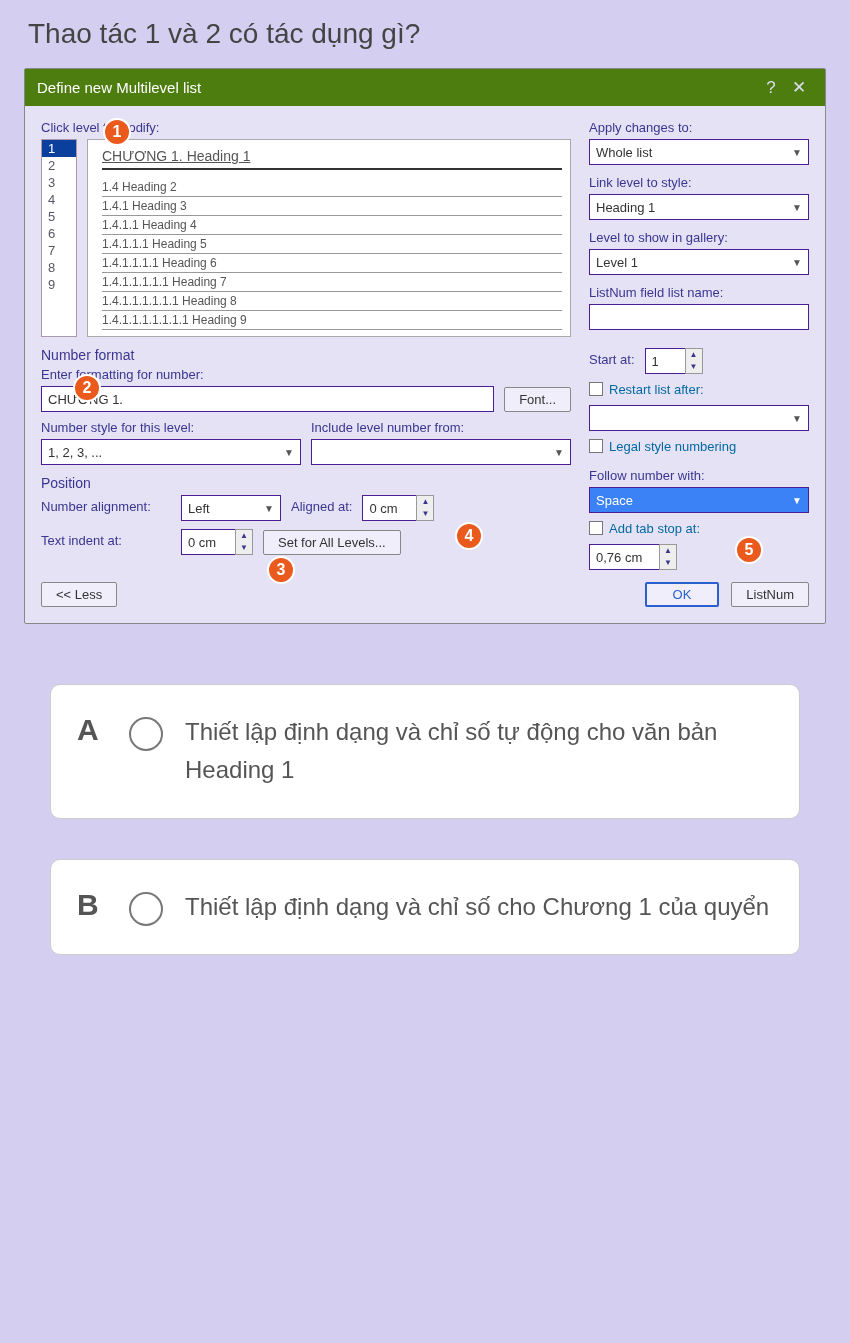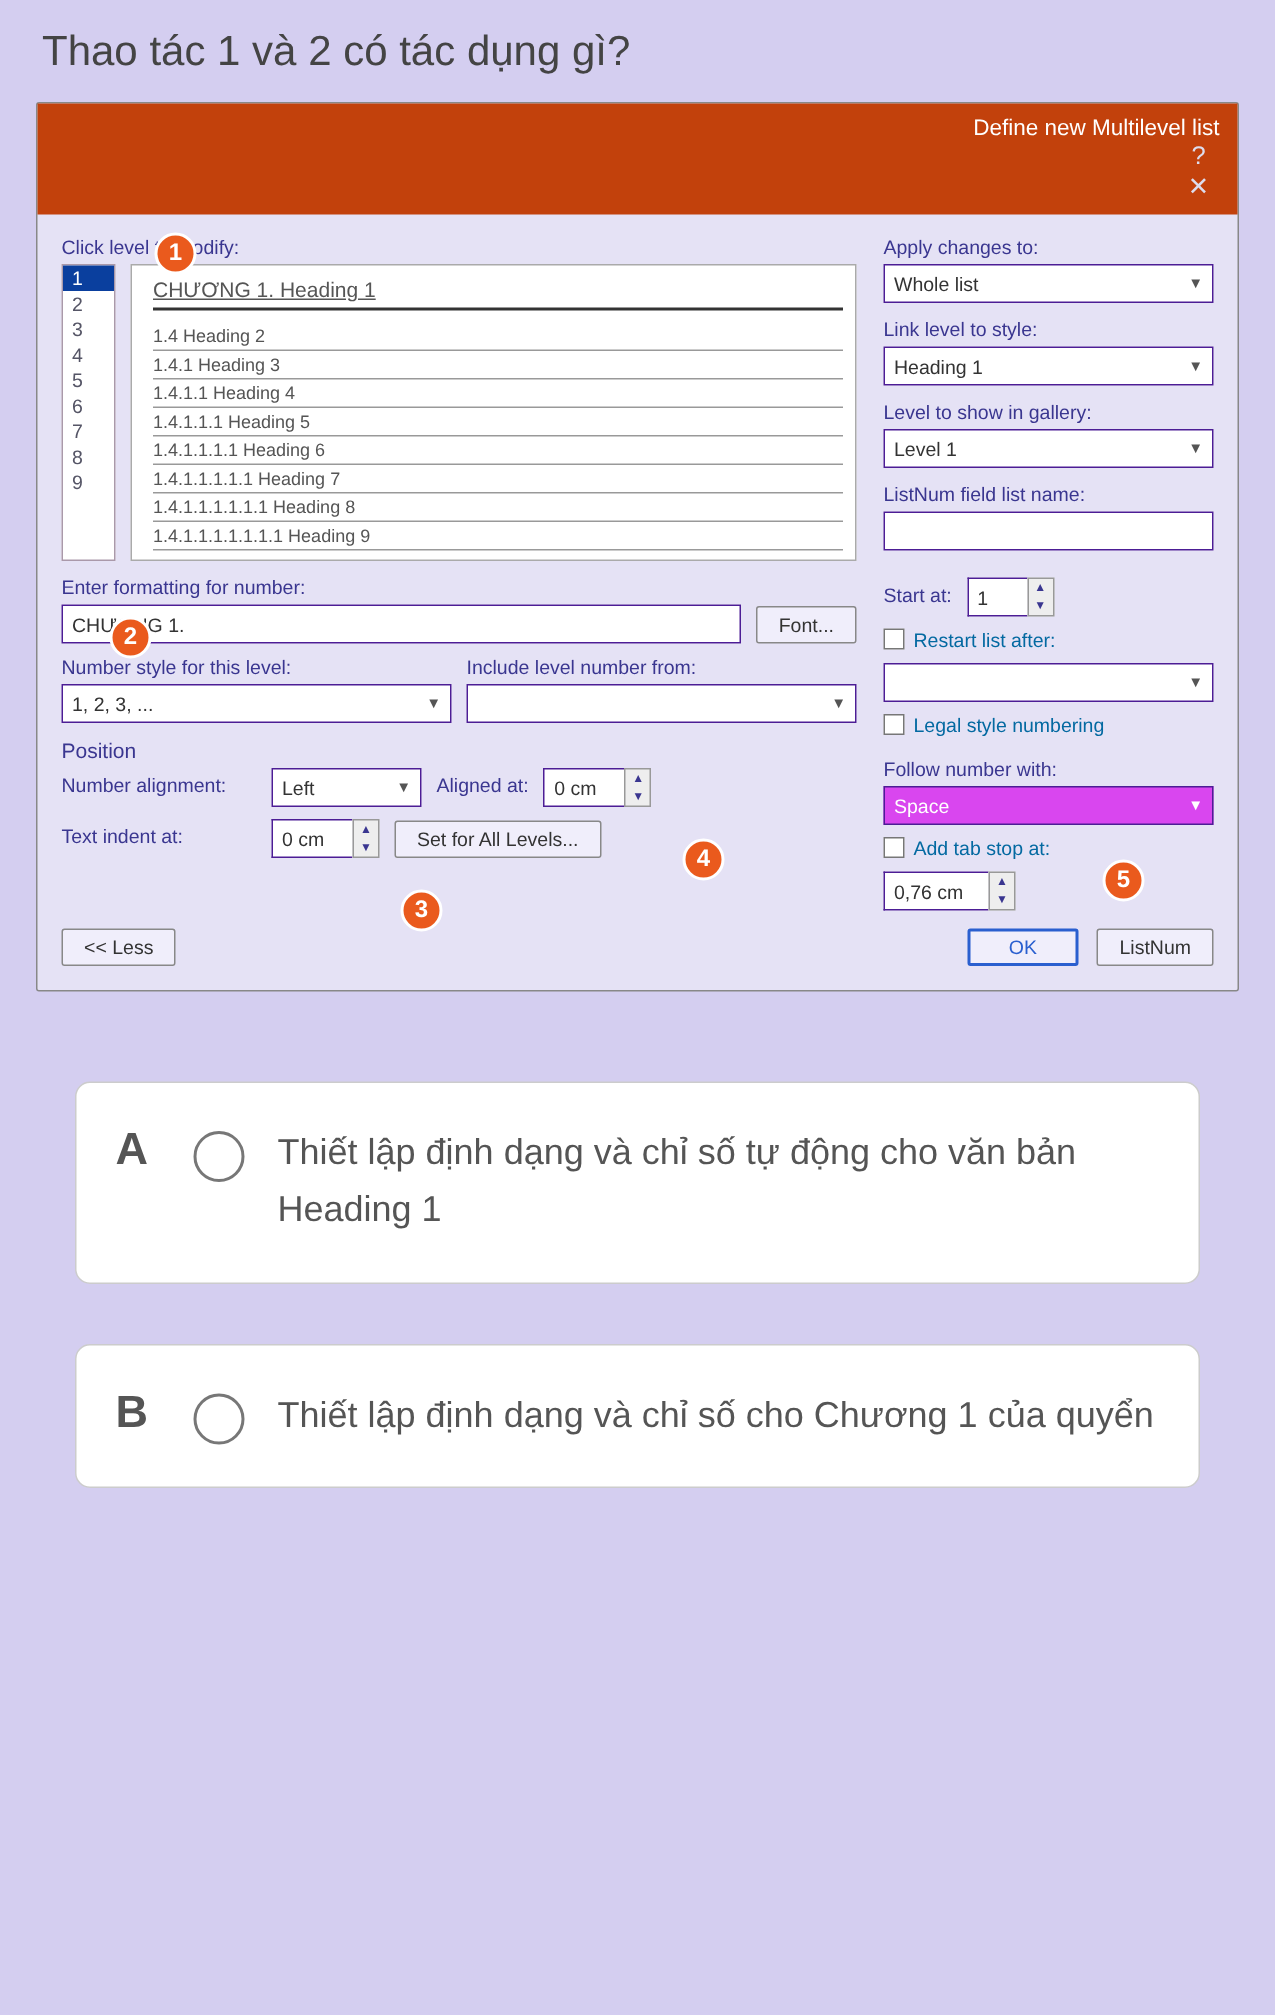--- a/index.html
+++ b/index.html
@@ -14,27 +14,26 @@
     padding: 18px 28px 10px;
     color: #444;
   }
   .dialog {
     margin: 8px 24px 30px;
     background: #e5e2f5;
     border: 1px solid #888;
     border-radius: 2px;
   }
   .titlebar {
-    background: #c2410c;
+    background: #4d7c0f;
     color: #fff;
     font-size: 15px;
     padding: 8px 12px;
     display: flex;
-    align-items: flex-end;
-    flex-direction: column;
+    align-items: center;
   }
   .titlebar .title { flex: 1; }
   .titlebar .icon {
     width: 28px; text-align: center; font-size: 17px; cursor: pointer;
     color: #dde;
   }
   .dialog-body {
     display: flex;
     padding: 14px 16px 12px;
     gap: 18px;
@@ -127,21 +126,21 @@
     margin-bottom: 40px;
     font-size: 24px;
     color:#555;
   }
   .answer .letter { font-size: 30px; font-weight:600; color:#555; width:30px; }
   .answer .radio {
     width:34px; height:34px; border:2px solid #777; border-radius:50%;
     flex-shrink:0; margin-top:4px;
   }
   .answer .text { line-height:1.6; flex:1; }
-  .sel-highlight { background:#d946ef; color:#fff; }
+  .sel-highlight { background:#3b82f6; color:#fff; }
 </style>
 </head>
 <body>
 
 <div class="question">Thao tác 1 và 2 có tác dụng gì?</div>
 
 <div class="dialog">
   <div class="titlebar">
     <span class="title">Define new Multilevel list</span>
     <span class="icon">?</span>
@@ -176,20 +175,21 @@
           <div class="row">1.4.1 Heading 3</div>
           <div class="row">1.4.1.1 Heading 4</div>
           <div class="row">1.4.1.1.1 Heading 5</div>
           <div class="row">1.4.1.1.1.1 Heading 6</div>
           <div class="row">1.4.1.1.1.1.1 Heading 7</div>
           <div class="row">1.4.1.1.1.1.1.1 Heading 8</div>
           <div class="row">1.4.1.1.1.1.1.1.1 Heading 9</div>
         </div>
       </div>
 
+      <div class="section-head">Number format</div>
       <div class="label">Enter formatting for number:</div>
       <div class="row-flex">
         <input type="text" style="flex: 1 1 0%;" value="CHƯƠNG 1.">
         <span class="btn">Font...</span>
       </div>
       <div class="row-flex">
         <div style="flex:1">
           <div class="label">Number style for this level:</div>
           <div class="combo" style="width:100%">
             <span>1, 2, 3, ...</span>

